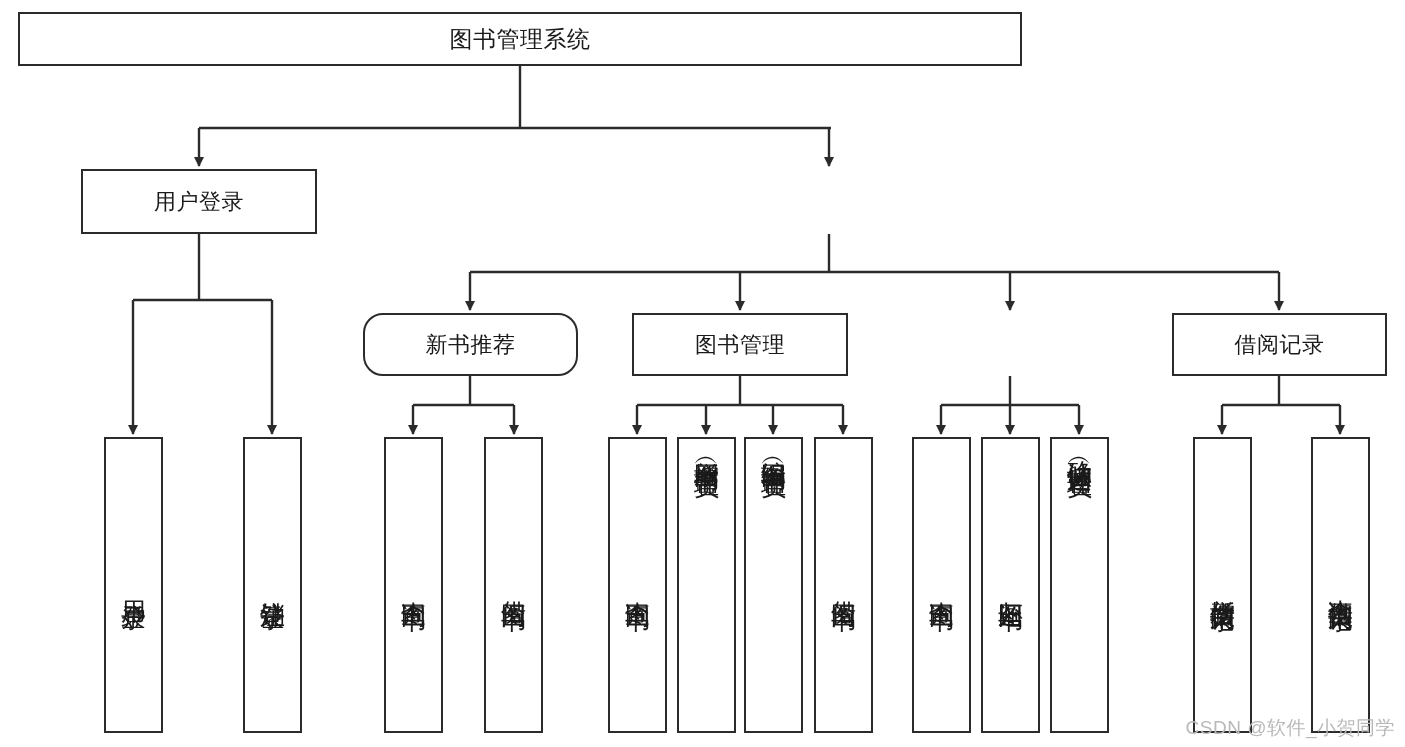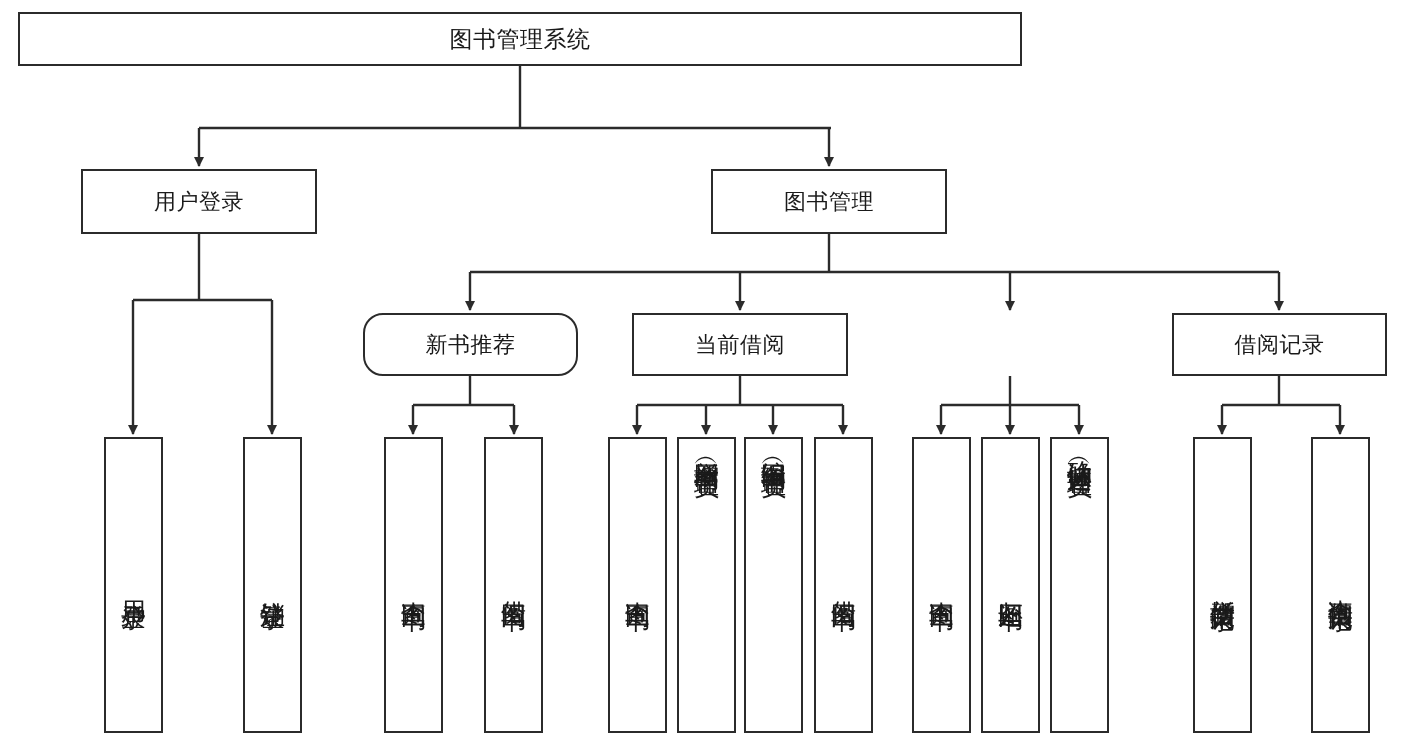--- a/index.html
+++ b/index.html
@@ -133,29 +133,26 @@
     </g>
   </svg>
 
   <div class="node horiz root" style="left:18px; top:12px; width:1004px; height:54px;">
     <span class="lbl">图书管理系统</span>
   </div>
 
   <div class="node horiz" style="left:81px; top:169px; width:236px; height:65px;">
     <span class="lbl">用户登录</span>
   </div>
-  <div class="node horiz" style="left:711px; top:169px; width:236px; height:65px;">
-    <span class="lbl">图书管理</span>
-  </div>
 
   <div class="node horiz" style="left:363px; top:313px; width:215px; height:63px;border-radius:20px;">
     <span class="lbl">新书推荐</span>
   </div>
   <div class="node horiz" style="left:632px; top:313px; width:216px; height:63px;">
-    <span class="lbl">当前借阅</span>
+    <span class="lbl">图书管理</span>
   </div>
   <div class="node horiz" style="left:1172px; top:313px; width:215px; height:63px;">
     <span class="lbl">借阅记录</span>
   </div>
 
   <div class="node vert center" style="left:104px; top:437px; width:59px; height:296px;">
     <span class="lbl">用户登录</span>
   </div>
   <div class="node vert center" style="left:243px; top:437px; width:59px; height:296px;">
     <span class="lbl">注销登录</span>
@@ -191,13 +188,14 @@
     <span class="lbl">确认归还（管理员）</span>
   </div>
 
   <div class="node vert center" style="left:1193px; top:437px; width:59px; height:296px;">
     <span class="lbl">新增借阅记录</span>
   </div>
   <div class="node vert center" style="left:1311px; top:437px; width:59px; height:296px;">
     <span class="lbl">查询借阅记录</span>
   </div>
 
+  <div class="watermark">CSDN @软件_小贺同学</div>
 </div>
 
 </body></html>

